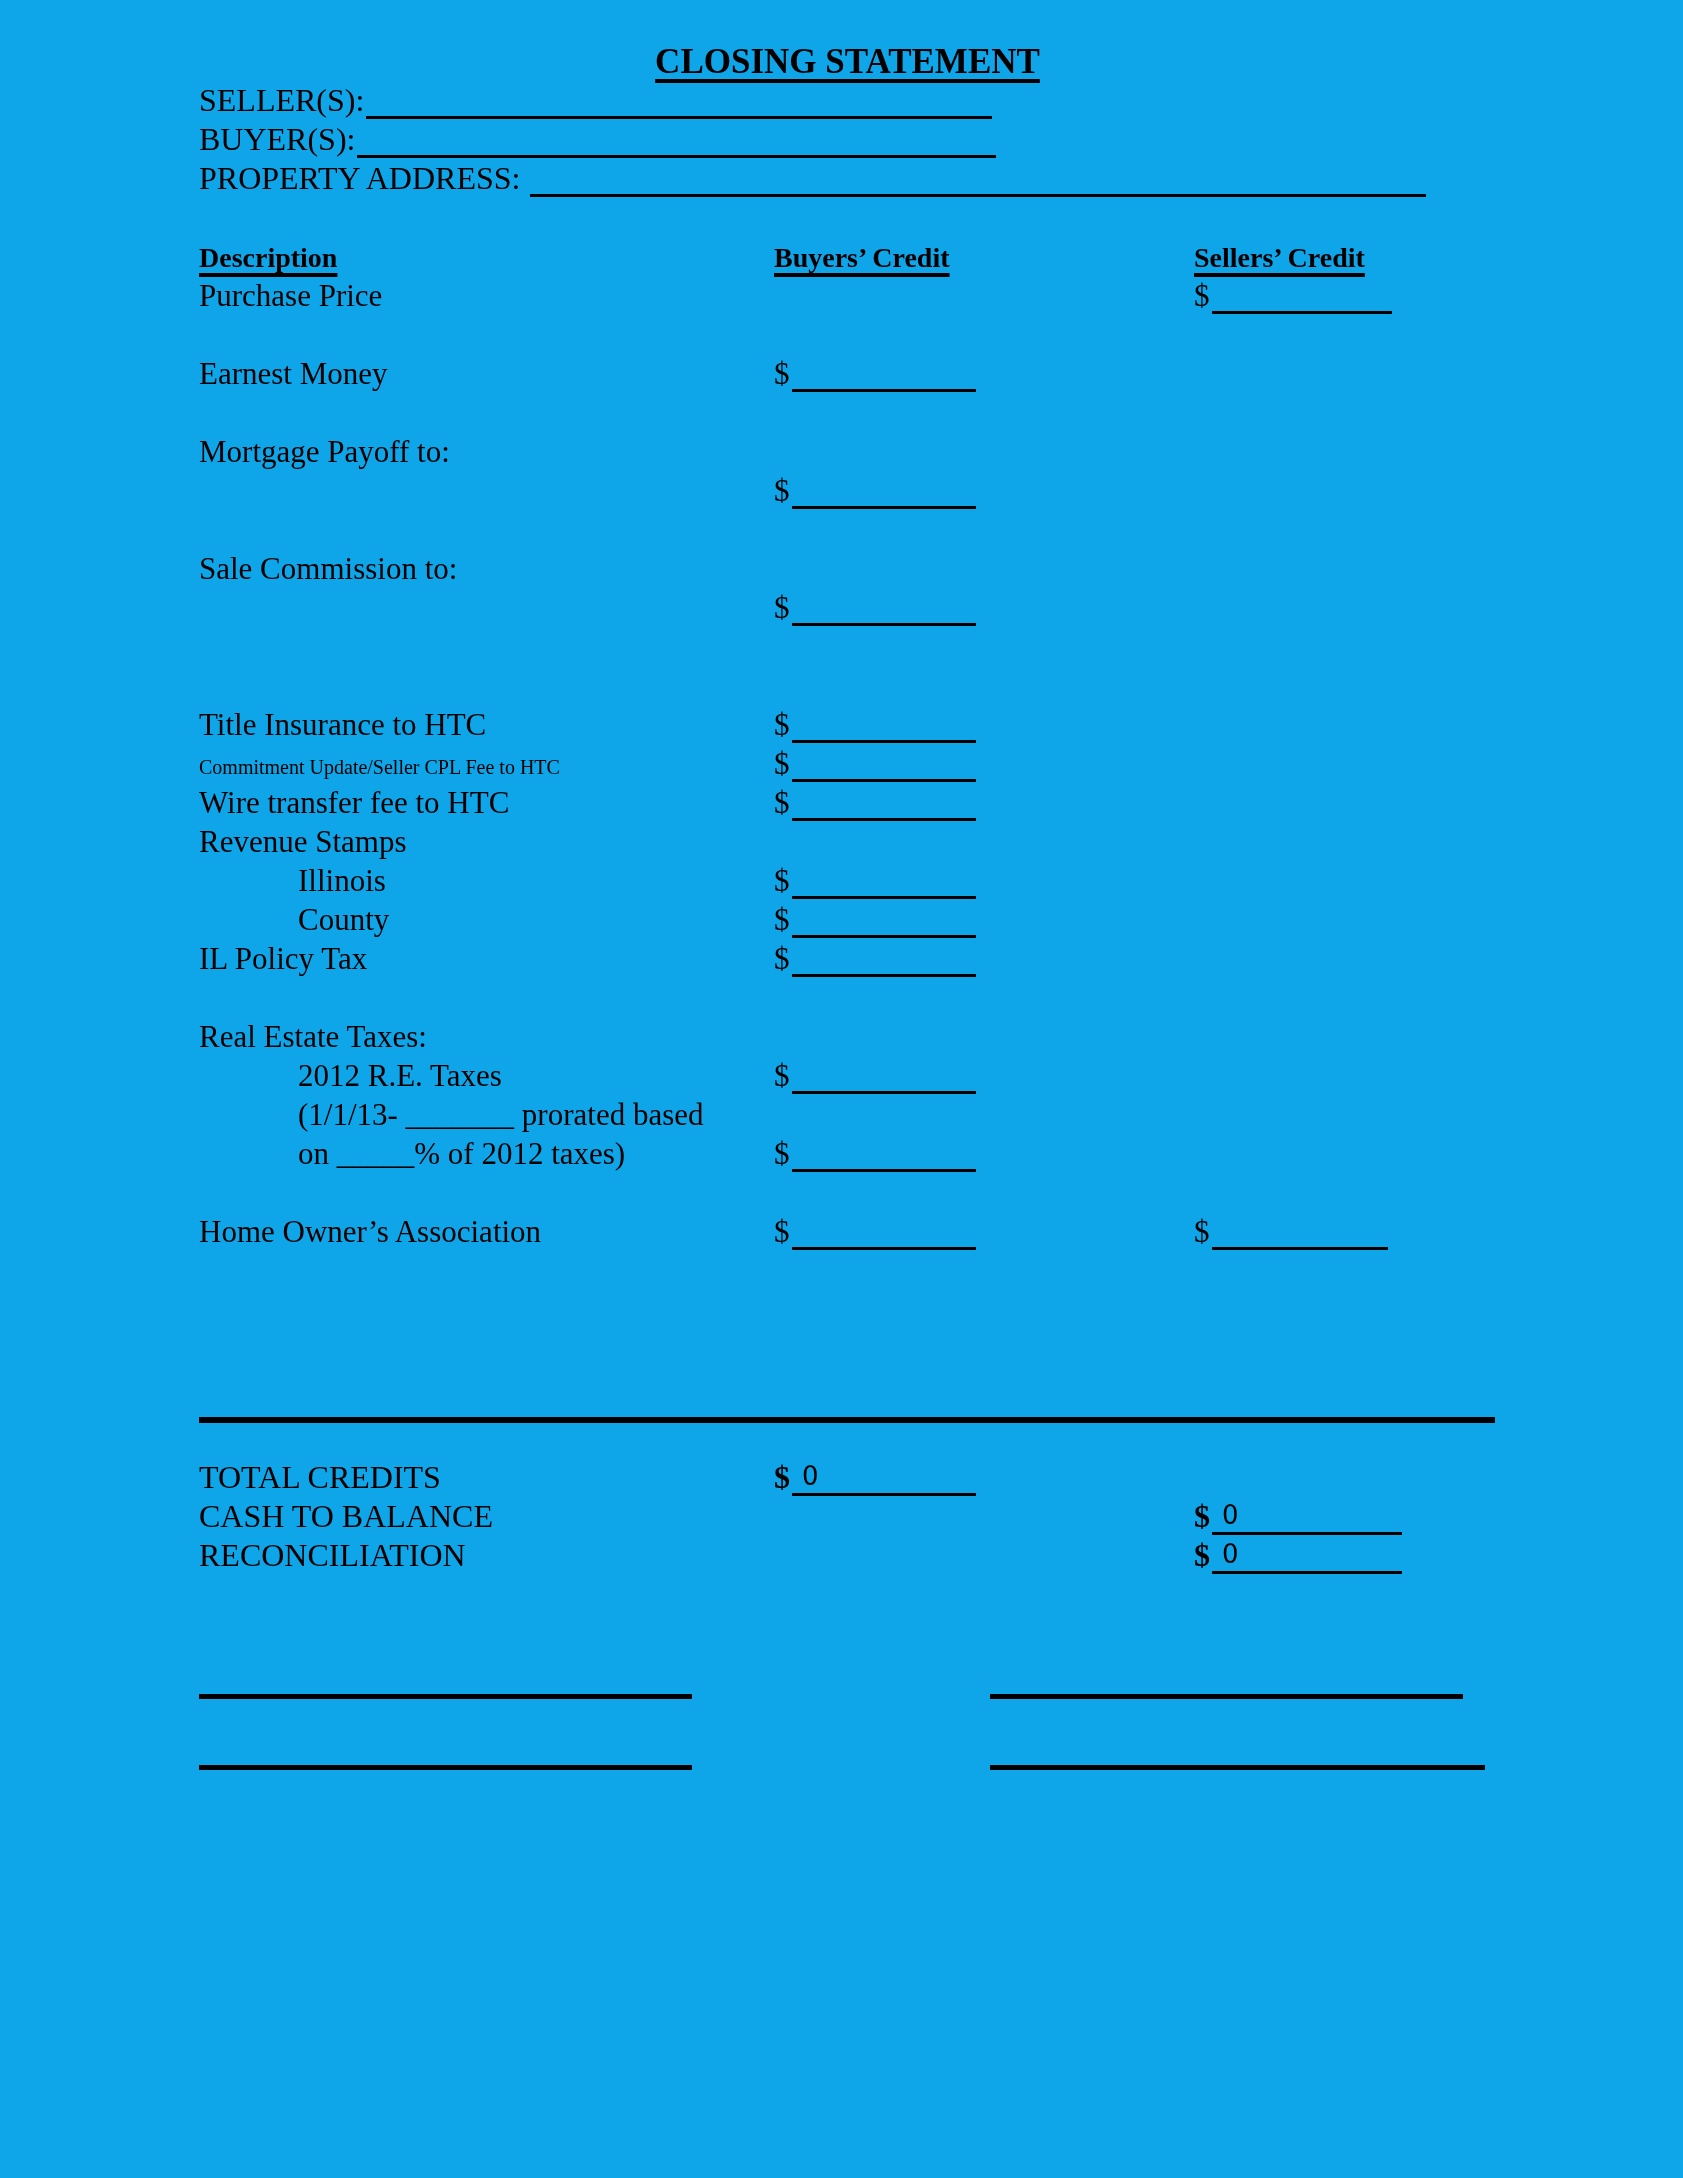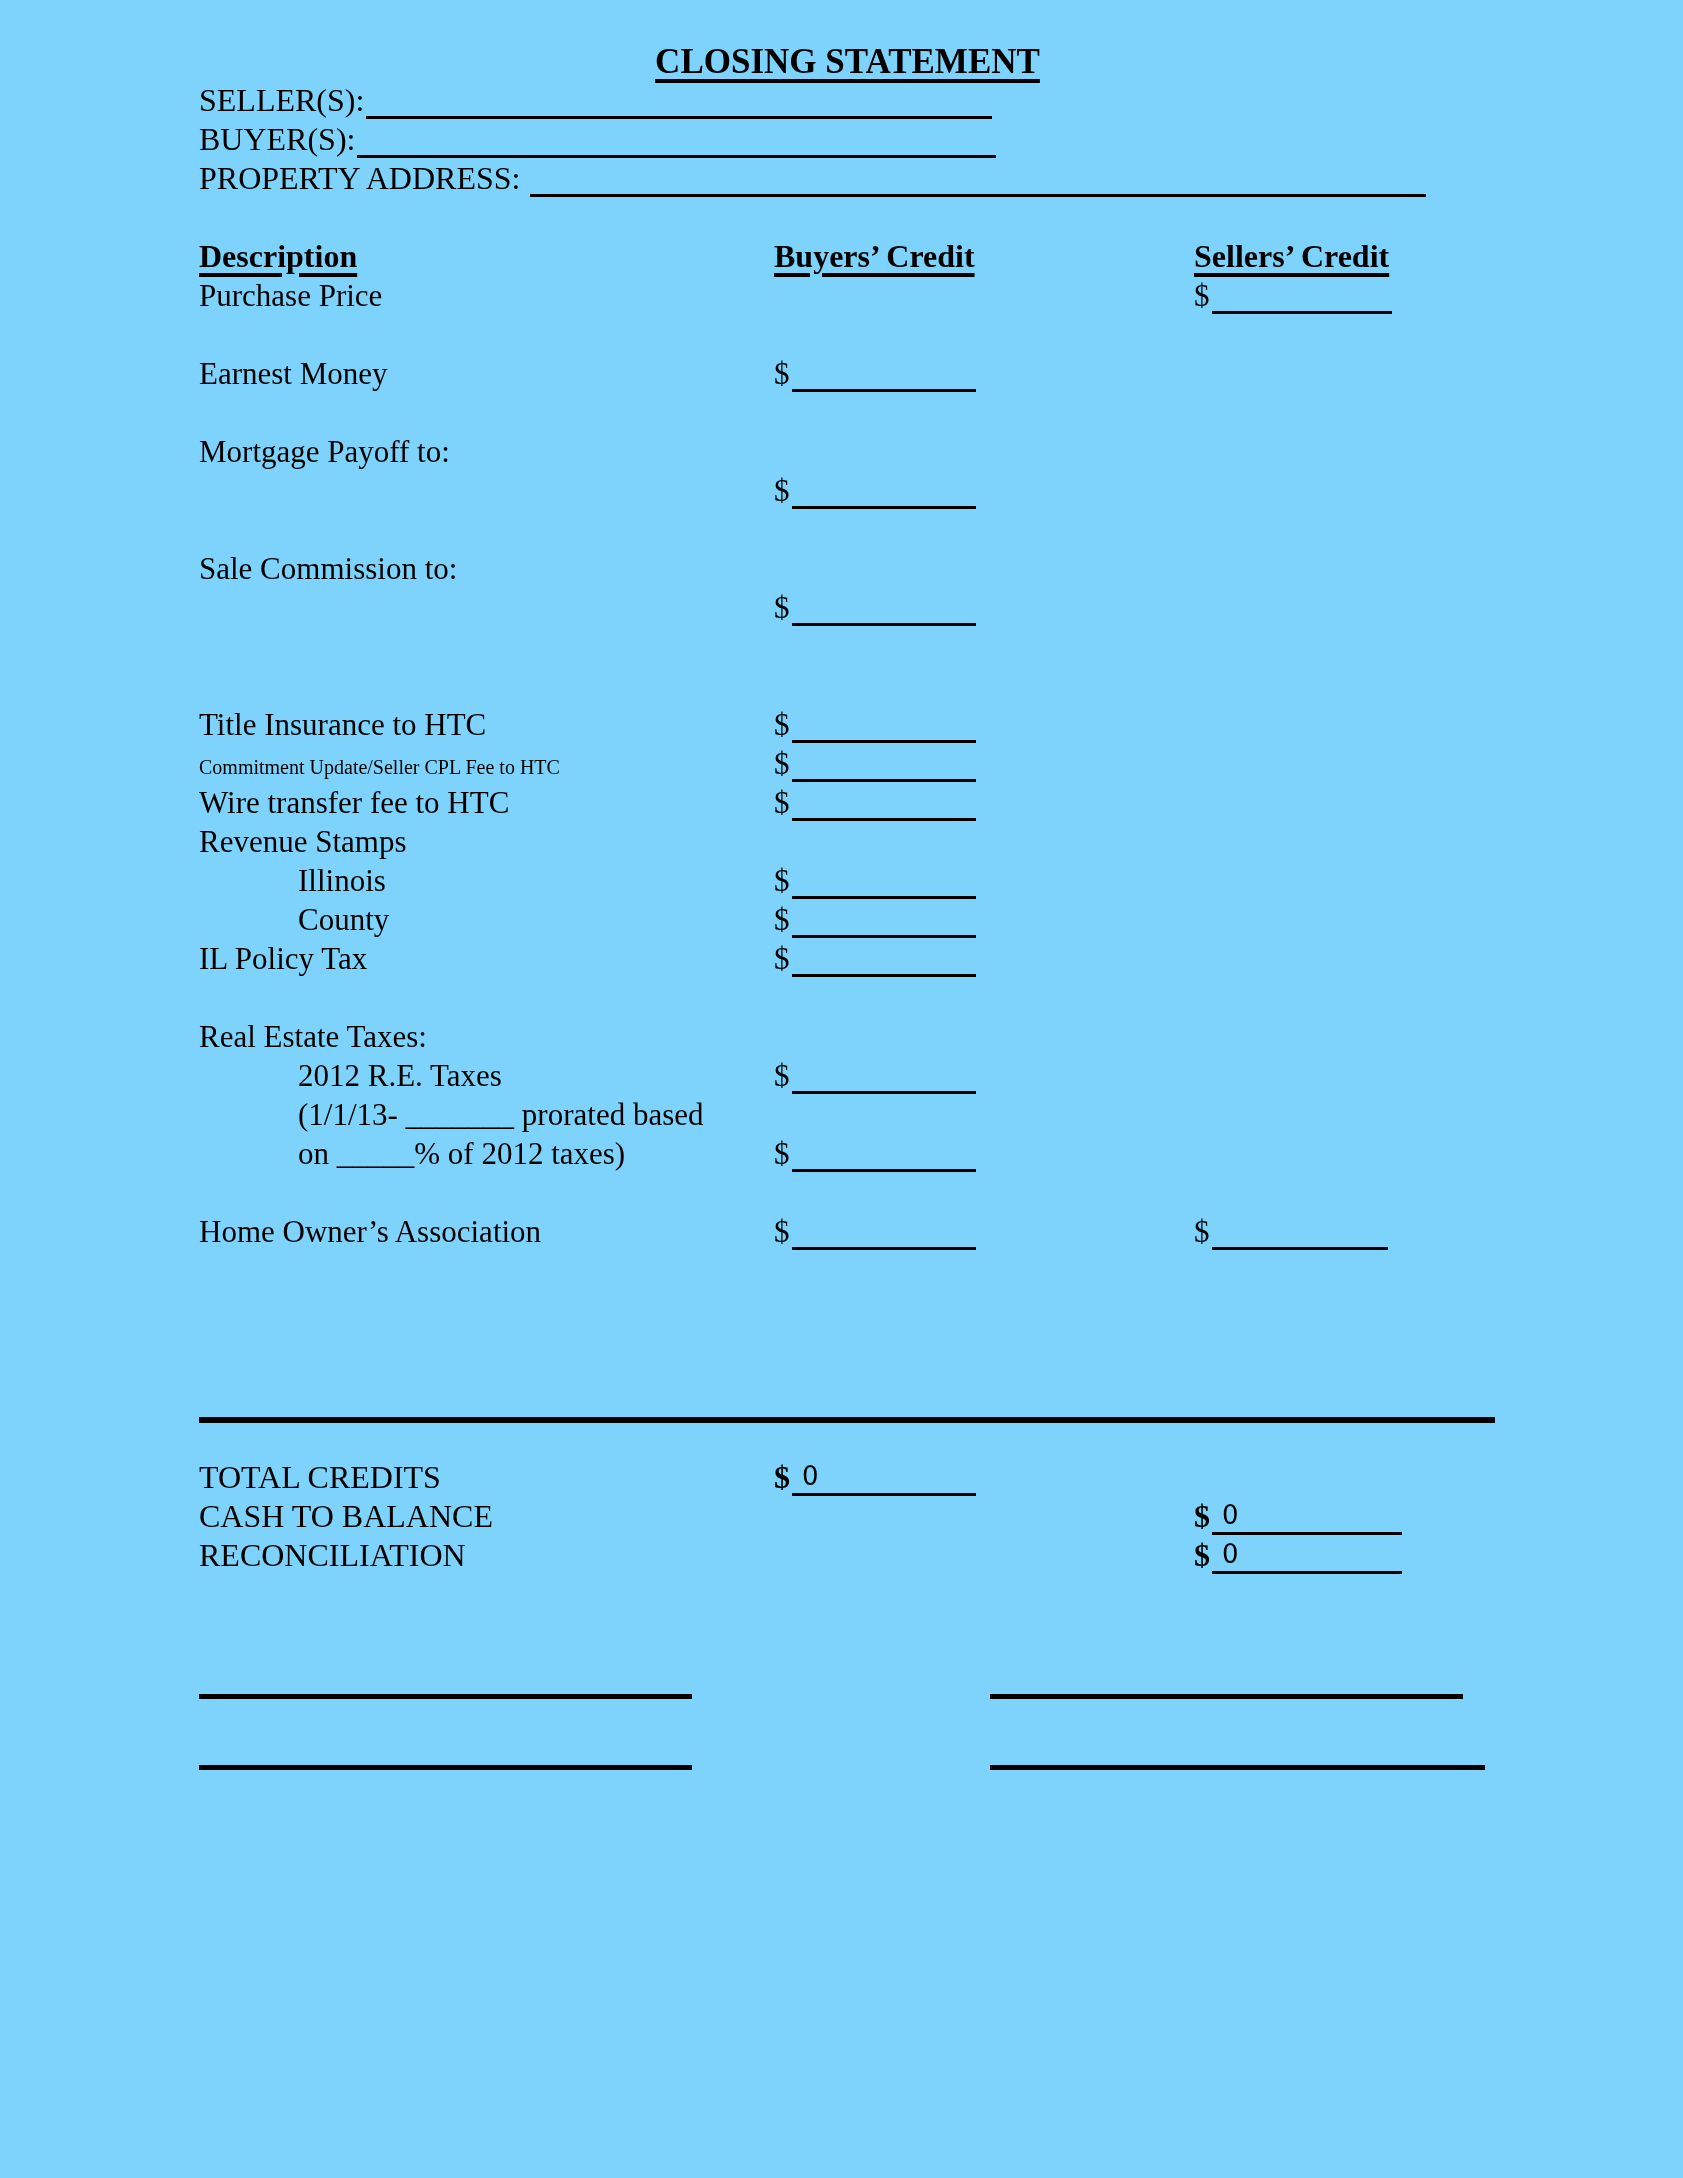--- a/index.html
+++ b/index.html
@@ -1,33 +1,33 @@
 <!DOCTYPE html>
 <html><head>
 <meta charset="utf-8">
 <style>
   html, body { margin:0; padding:0; background:#ffffff; }
   .page {
     position:relative;
     width:1683px; height:2178px;
-    background:#7dd3fc; color:#000;
+    background:#0ea5e9; color:#000;
     font-family:"Liberation Serif", "DejaVu Serif", serif;
     overflow:hidden;
   }
   .content { position:absolute; left:199px; top:42px; width:1297px; }
 
   .line { position:relative; height:39px; line-height:39px; font-size:31px; white-space:nowrap; }
   .sp   { height:39px; }
 
   .title-line { text-align:center; }
   .title { font-size:35px; font-weight:bold; }
   .u { text-decoration:underline; text-decoration-color:#000; text-decoration-thickness:4px; text-underline-offset:6px; }
 
   .lbl { font-weight:normal; font-size:32px; }
-  .hdr { font-weight:bold; font-size:32px; }
+  .hdr { font-weight:bold; font-size:28px; }
   .small { font-size:20px; }
   .indent1 { padding-left:99px; }
 
   .at-buy  { position:absolute; left:575px;  top:0; }
   .at-sell { position:absolute; left:995px; top:0; }
   .at-sig  { position:absolute; left:791px;  top:0; }
 
   .blank {
     display:inline-block; height:12px;
     border-bottom:3px solid #000;

